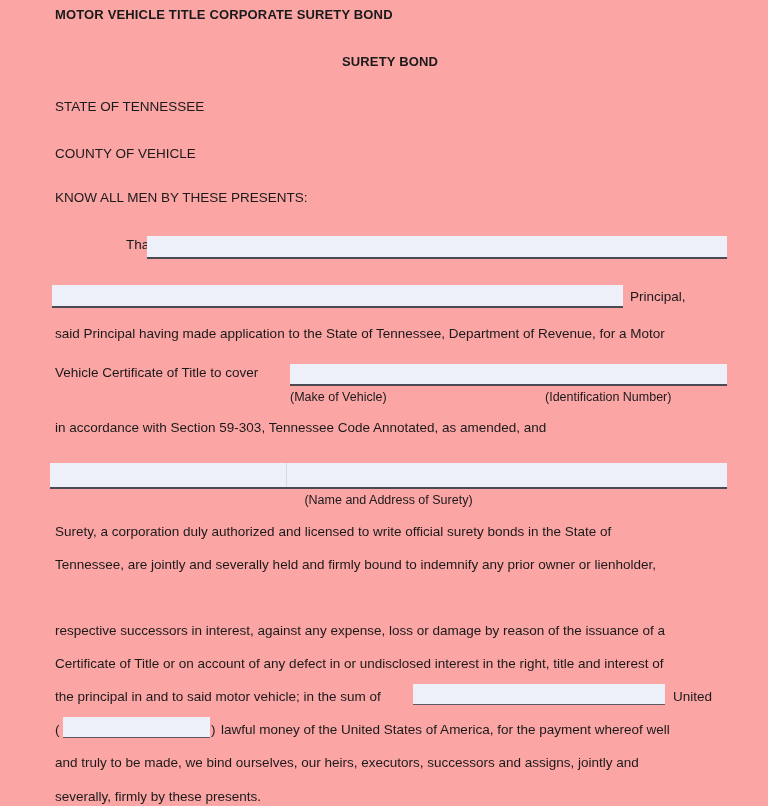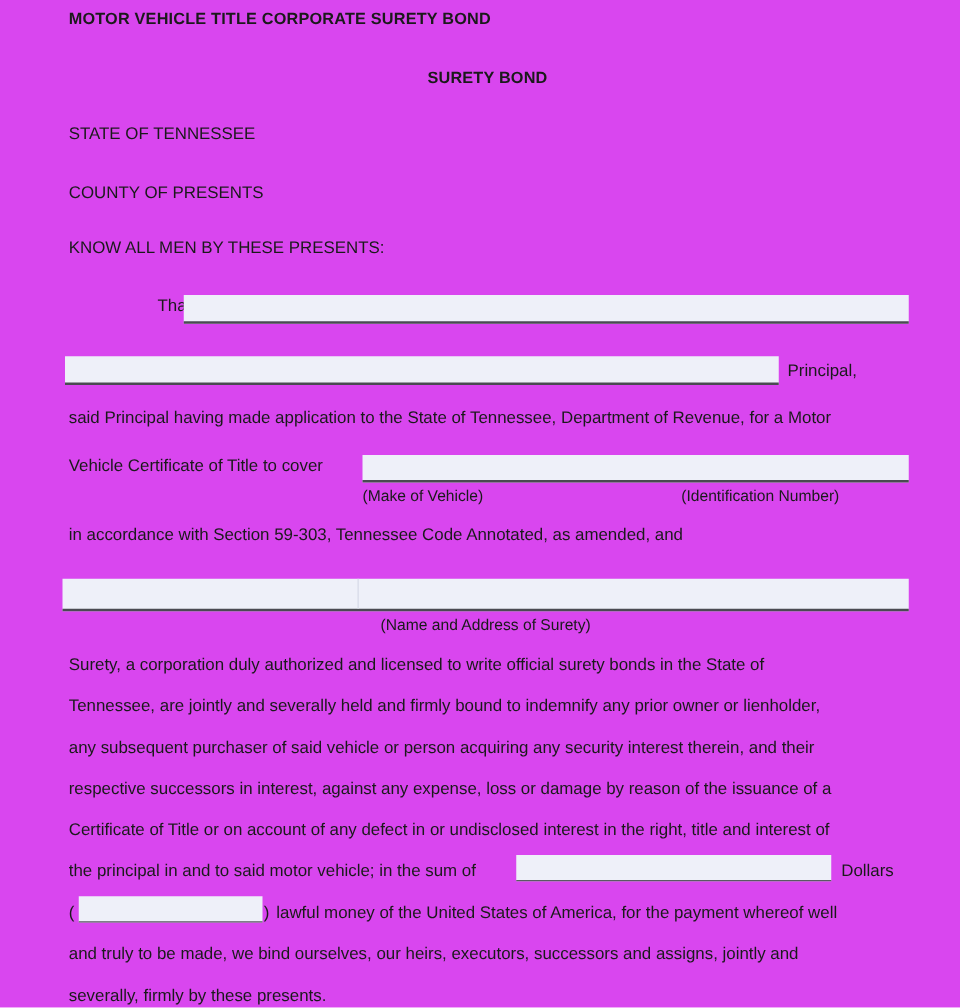--- a/index.html
+++ b/index.html
@@ -10,21 +10,21 @@
   }
   body {
     font-family: "Liberation Sans", sans-serif;
     color: #1a1a1a;
     -webkit-font-smoothing: antialiased;
   }
   .page {
     position: relative;
     width: 768px;
     height: 806px;
-    background: #d946ef;
+    background: #fca5a5;
     overflow: hidden;
   }
 
   
   .doc-title {
     position: absolute;
     left: 55px;
     top: 7px;
     font-size: 13px;
     font-weight: bold;
@@ -93,21 +93,21 @@
 <body>
 
 <div class="page">
 
   <div class="doc-title">MOTOR VEHICLE TITLE CORPORATE SURETY BOND</div>
 
   <div class="section-title">SURETY BOND</div>
 
   <div class="line" style="top:99px;">STATE OF TENNESSEE</div>
 
-  <div class="line" style="top:146px;">COUNTY OF PRESENTS</div>
+  <div class="line" style="top:146px;">COUNTY OF VEHICLE</div>
 
   <div class="line" style="top:190px;">KNOW ALL MEN BY THESE PRESENTS:</div>
 
   <div class="inline-text" style="left:78px; top:237px;margin-left:48px;">That we,</div>
 
   <input class="field" type="text" style="left: 147px; top: 236px; width: 580px; height: 23px;" value="">
 
 
   <input class="field" type="text" style="left: 52px; top: 285px; width: 571px; height: 23px;" value="">
 
@@ -128,31 +128,30 @@
   <input class="field" type="text" style="left: 50px; top: 463px; width: 677px; height: 26px;" value="">
 
   <div class="field-divider" style="left:286px; top:463px; height:24px;"></div>
 
   <div class="caption center" style="left:50px; top:493px; width:677px;">(Name and Address of Surety)</div>
 
   <div class="line" style="top:524px;">Surety, a corporation duly authorized and licensed to write official surety bonds in the State of</div>
 
   <div class="line" style="top:557px;">Tennessee, are jointly and severally held and firmly bound to indemnify any prior owner or lienholder,</div>
 
-  <div class="line" style="top:590px;">any subsequent purchaser of said vehicle or person acquiring any security interest therein, and their</div>
 
   <div class="line" style="top:623px;">respective successors in interest, against any expense, loss or damage by reason of the issuance of a</div>
 
   <div class="line" style="top:656px;">Certificate of Title or on account of any defect in or undisclosed interest in the right, title and interest of</div>
 
   <div class="inline-text" style="left:55px; top:689px;">the principal in and to said motor vehicle; in the sum of</div>
 
   <input class="field thin-rule" type="text" style="left: 413px; top: 684px; width: 252px; height: 21px;" value="">
 
-  <div class="inline-text" style="left:673px; top:689px;">Dollars</div>
+  <div class="inline-text" style="left:673px; top:689px;">United</div>
 
   <div class="inline-text" style="left:55px; top:722px;">(</div>
 
   <input class="field thin-rule" type="text" style="left: 63px; top: 717px; width: 147px; height: 21px;" value="">
 
   <div class="inline-text" style="left:211px; top:722px;">)</div>
 
   <div class="inline-text" style="left:221px; top:722px;">lawful money of the United States of America, for the payment whereof well</div>
 
   <div class="line" style="top:755px;">and truly to be made, we bind ourselves, our heirs, executors, successors and assigns, jointly and</div>

